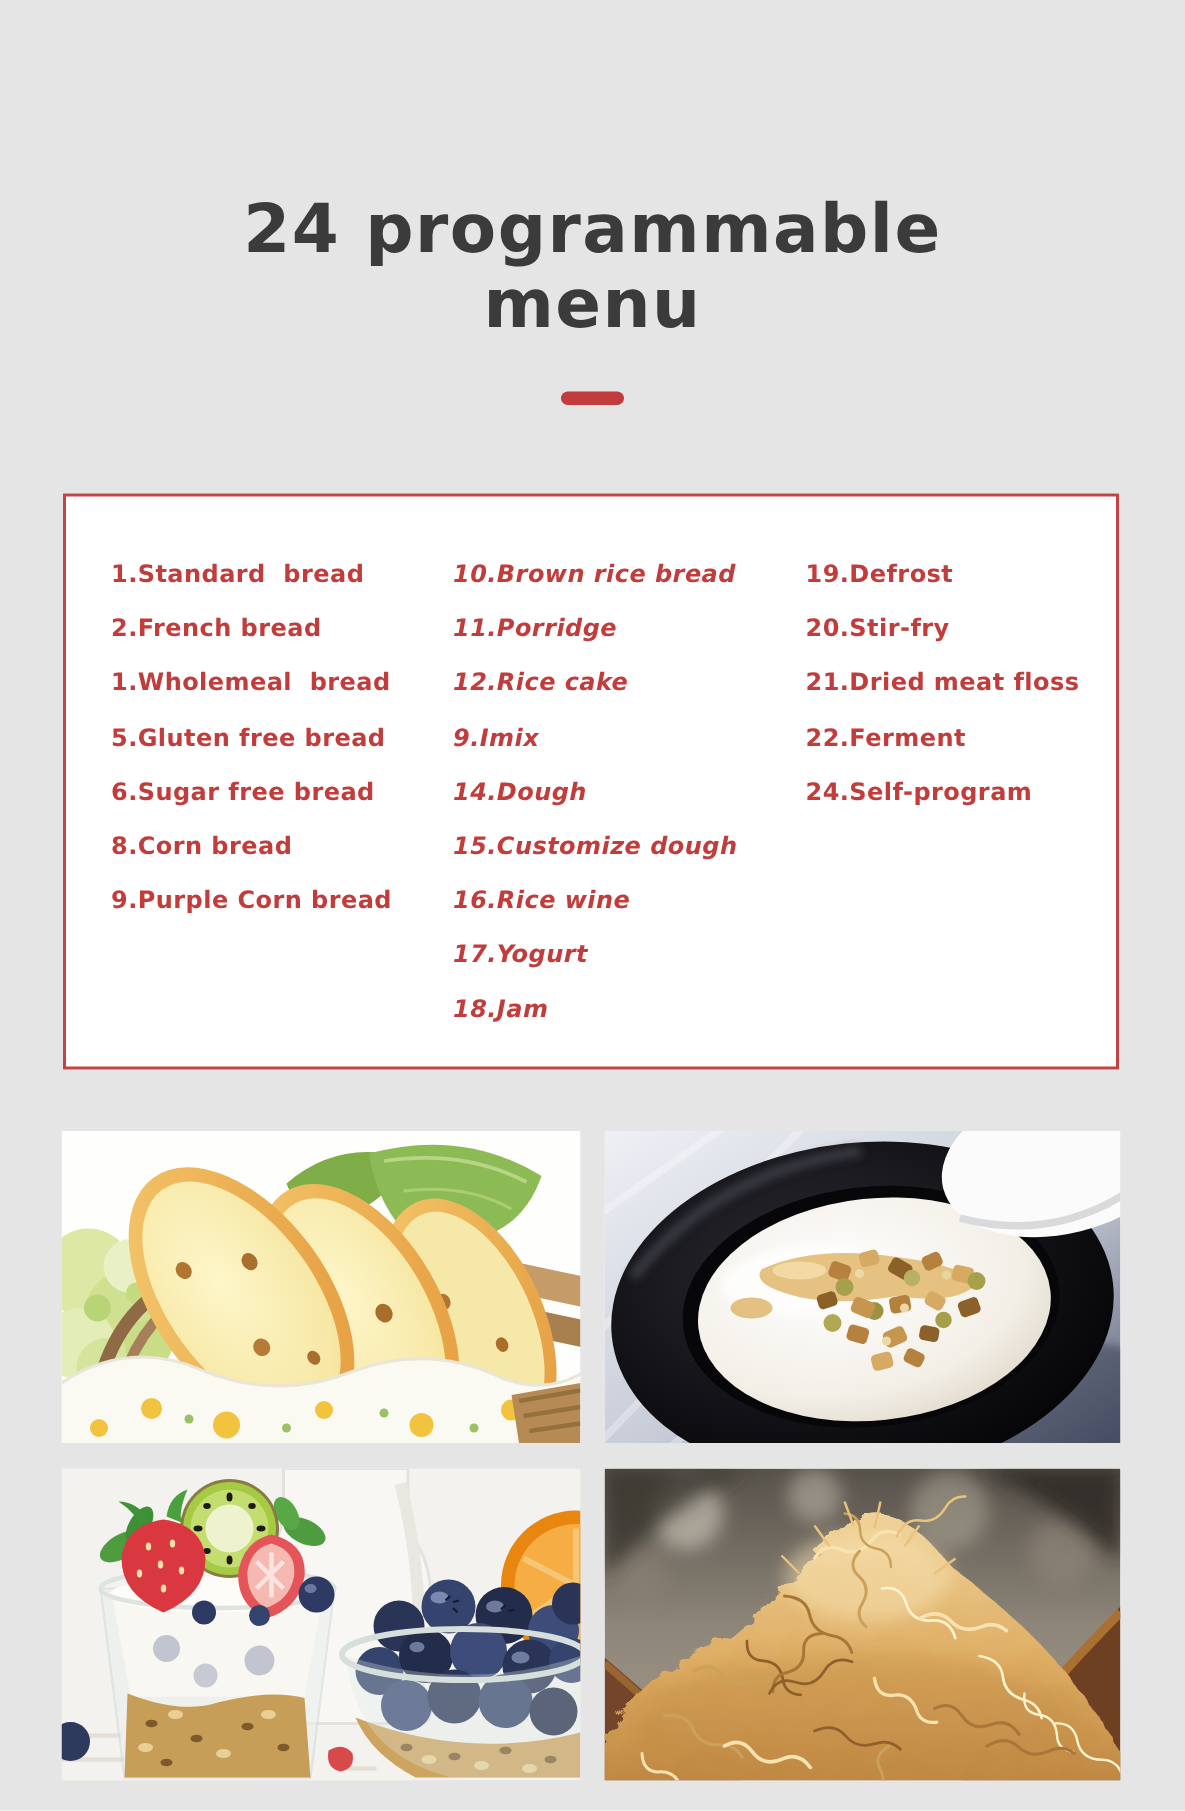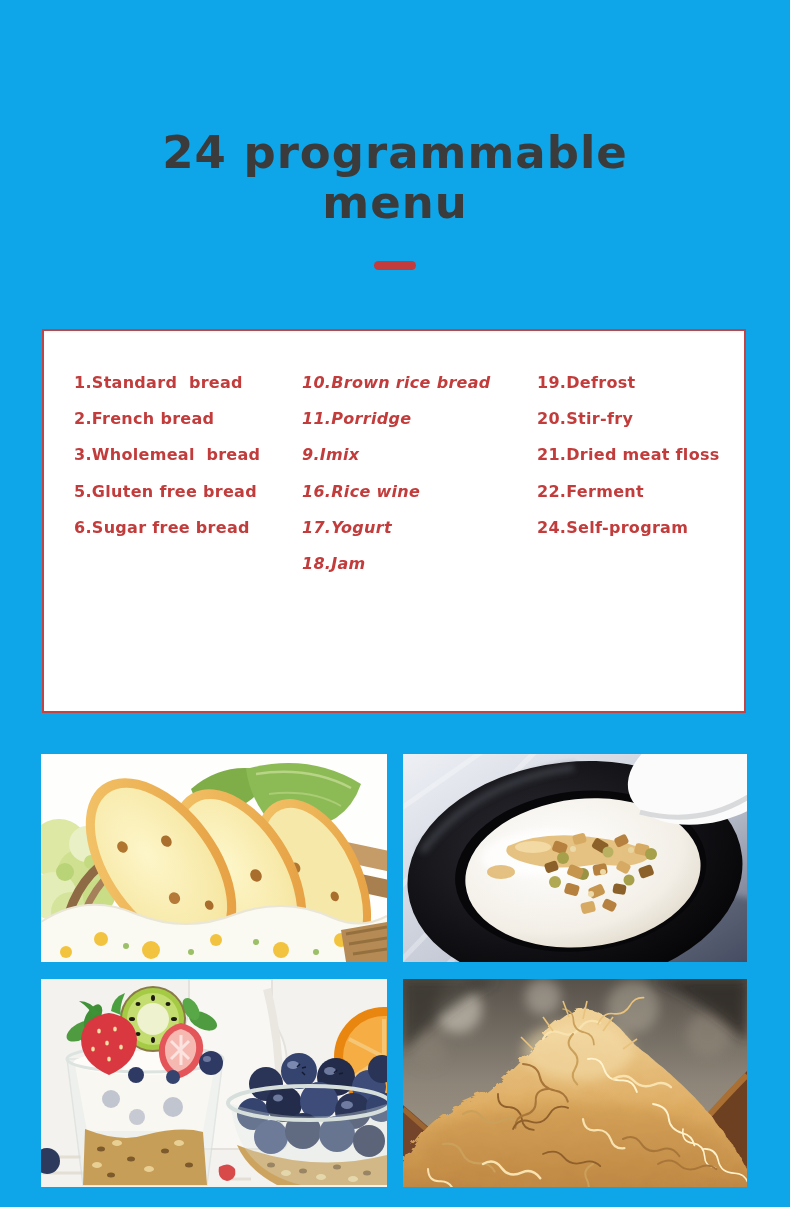--- a/index.html
+++ b/index.html
@@ -1,21 +1,21 @@
 <!DOCTYPE html>
 <html><head>
 <meta charset="utf-8">
 <style>
   * { box-sizing: border-box; margin: 0; padding: 0; }
   body { background: #fff; }
   .page {
     position: relative;
     width: 790px; height: 1207px;
     margin: 0 auto;
-    background: #0ea5e9;
+    background: #e5e5e5;
     overflow: hidden;
     font-family: "DejaVu Sans", "Liberation Sans", sans-serif;
   }
   .title {
     position: absolute; top: 128px; left: 0; width: 100%;
     text-align: center;
     color: #3b3b3b;
     font-size: 45px; font-weight: bold;
     line-height: 50px; letter-spacing: 1px;
   }
@@ -64,29 +64,34 @@
     <span>menu</span>
   </h1>
 
   <div class="divider"></div>
 
   <div class="menu-box">
     <div class="menu-col col-1">
 
     <div class="menu-item">1.Standard  bread</div>
         <div class="menu-item">2.French bread</div>
-        <div class="menu-item">3.Wholemeal  bread</div>
+        <div class="menu-item">1.Wholemeal  bread</div>
         <div class="menu-item">5.Gluten free bread</div>
         <div class="menu-item">6.Sugar free bread</div>
+        <div class="menu-item">8.Corn bread</div>
+        <div class="menu-item">9.Purple Corn bread</div>
       </div>
     <div class="menu-col col-2">
 
     <div class="menu-item">10.Brown rice bread</div>
         <div class="menu-item">11.Porridge</div>
+        <div class="menu-item">12.Rice cake</div>
         <div class="menu-item">9.Imix</div>
+        <div class="menu-item">14.Dough</div>
+        <div class="menu-item">15.Customize dough</div>
         <div class="menu-item">16.Rice wine</div>
         <div class="menu-item">17.Yogurt</div>
         <div class="menu-item">18.Jam</div>
       </div>
     <div class="menu-col col-3">
 
     <div class="menu-item">19.Defrost</div>
         <div class="menu-item">20.Stir-fry</div>
         <div class="menu-item">21.Dried meat floss</div>
         <div class="menu-item">22.Ferment</div>

